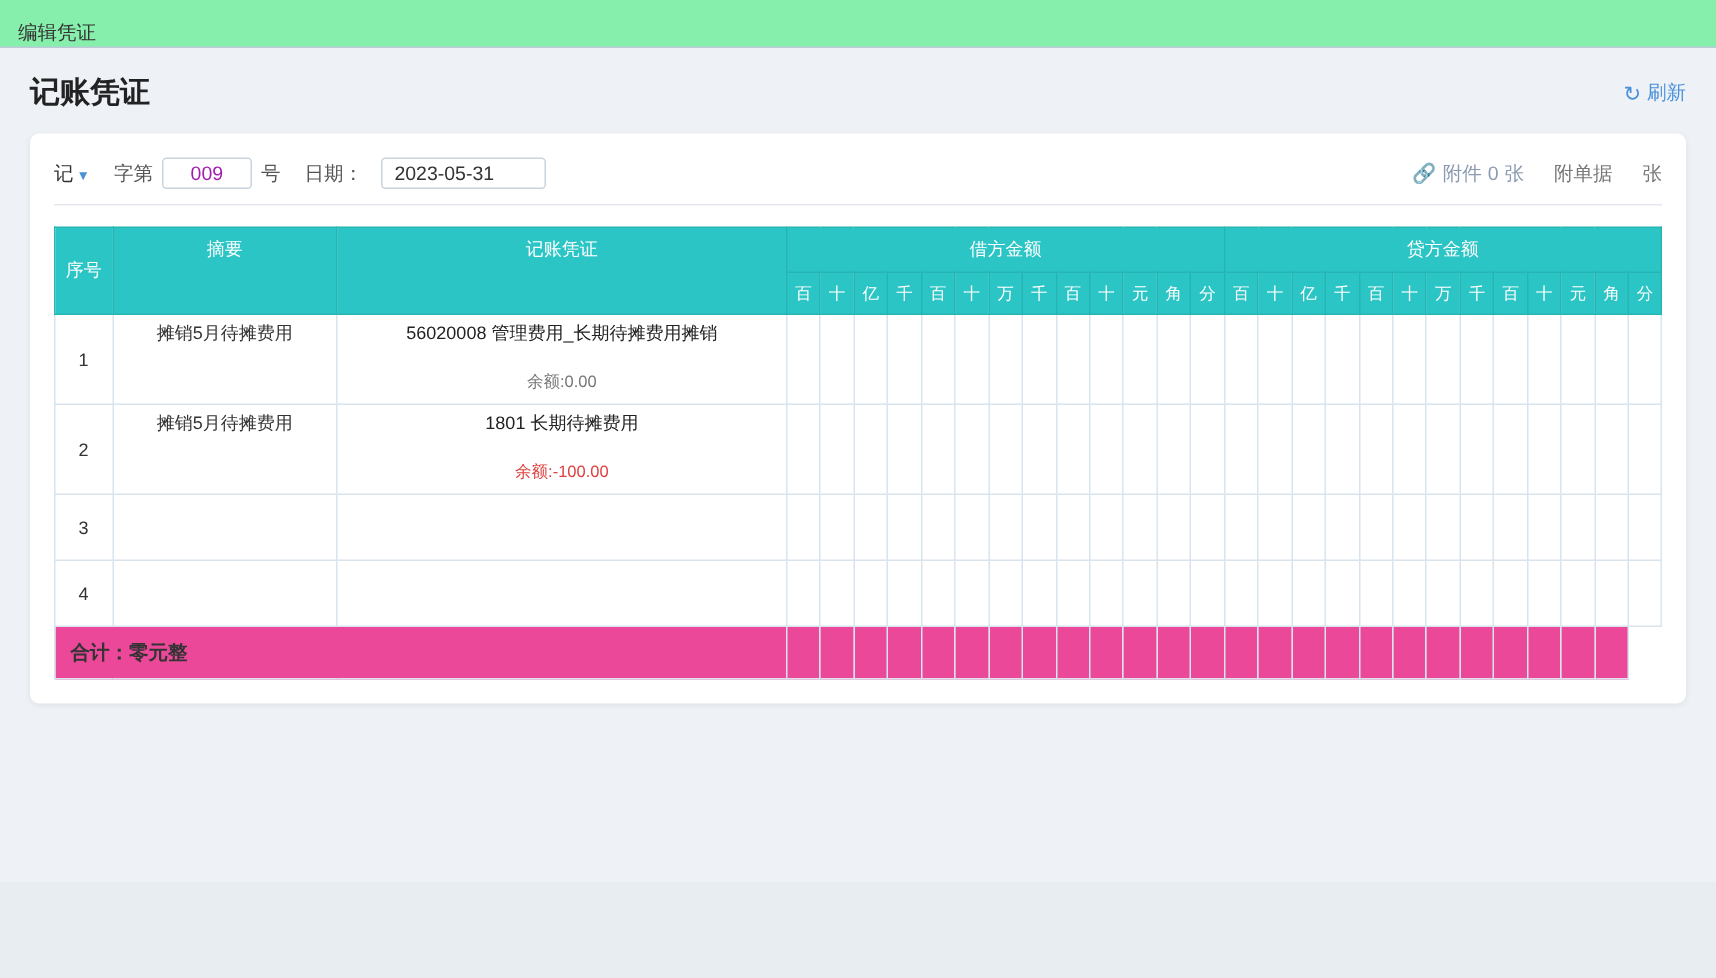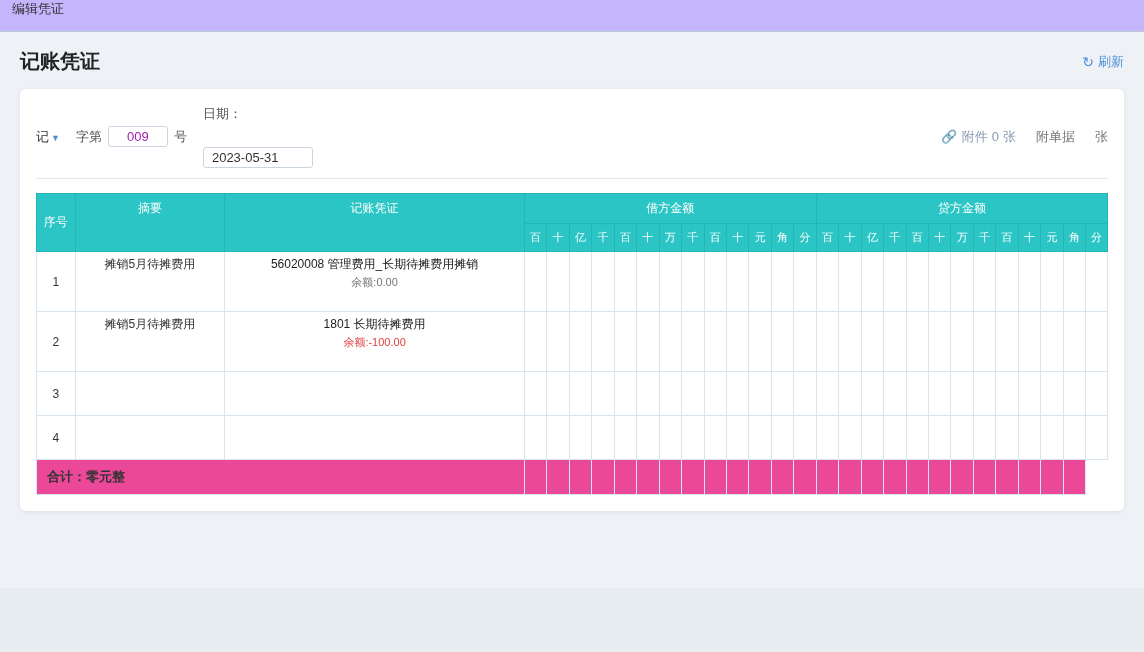--- a/index.html
+++ b/index.html
@@ -5,24 +5,24 @@
     * { box-sizing: border-box; margin: 0; padding: 0; }
     body {
       font-family: 'Microsoft YaHei', SimSun, sans-serif;
       font-size: 13px;
       background: #e8edf2;
       width: 1144px;
       height: 652px;
       overflow: hidden;
     }
     .title-bar {
-      background: #c4b5fd;
+      background: #86efac;
       height: 32px;
       display: flex;
-      align-items: flex-start;
+      align-items: flex-end;
       padding: 0 12px;
       font-size: 13px;
       color: #333;
       border-bottom: 1px solid #bbc9d8;
     }
     .main-area {
       background: #eef2f7;
       padding: 16px 20px;
       height: 556px;
       overflow: hidden;
@@ -86,25 +86,24 @@
       border: 1px solid #c9d4df;
       border-radius: 3px;
       padding: 2px 8px;
       width: 60px;
       font-size: 13px;
       text-align: center;
       color: #a21caf;
     }
     .date-group {
       display: flex;
-      align-items: flex-start;
-      gap: 24px;
+      align-items: center;
+      gap: 12px;
       font-size: 13px;
       color: #555;
-      flex-direction: column;
     }
     .date-input {
       border: 1px solid #c9d4df;
       border-radius: 3px;
       padding: 2px 8px;
       width: 110px;
       font-size: 13px;
       color: #333;
     }
     .attach-area {
@@ -163,21 +162,21 @@
       width: 24px;
       min-width: 18px;
       padding: 0;
       text-align: center;
       vertical-align: middle;
       font-size: 12px;
     }
     .balance-text {
       font-size: 11px;
       color: #777;
-      margin-top: 2px;
+      margin-top: 16px;
     }
     .balance-text.negative {
       color: #e04040;
     }
     .subject-code {
       font-size: 12px;
       color: #222;
     }
     .total-row td {
       background: #ec4899;

